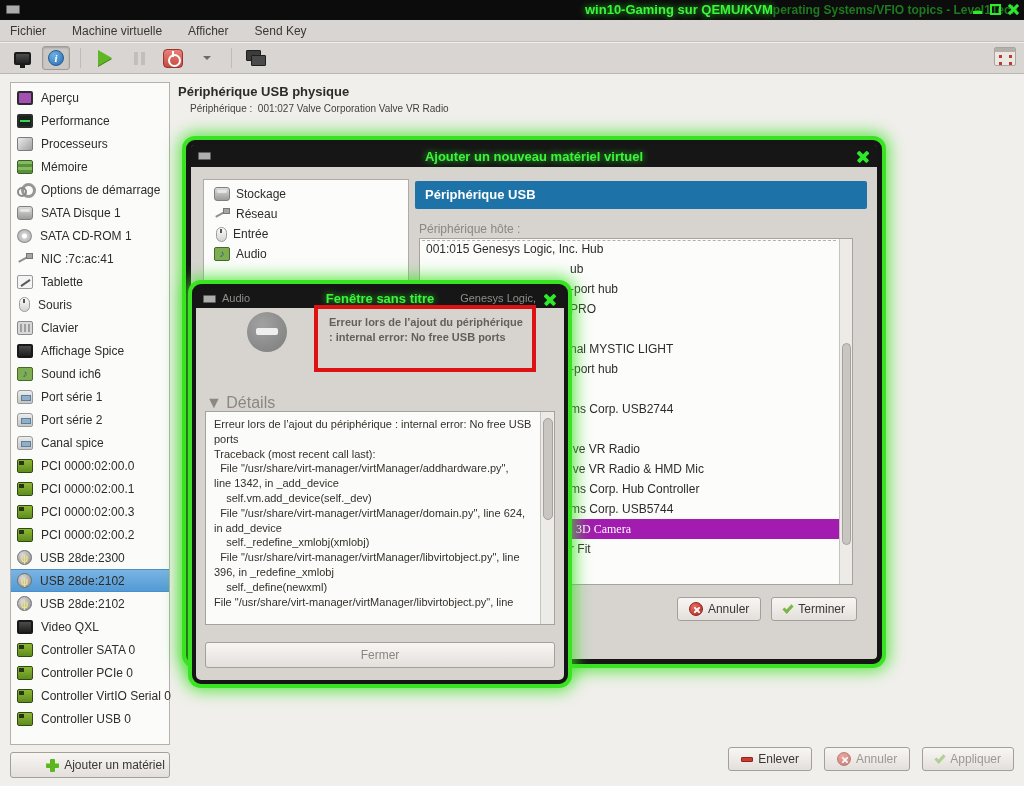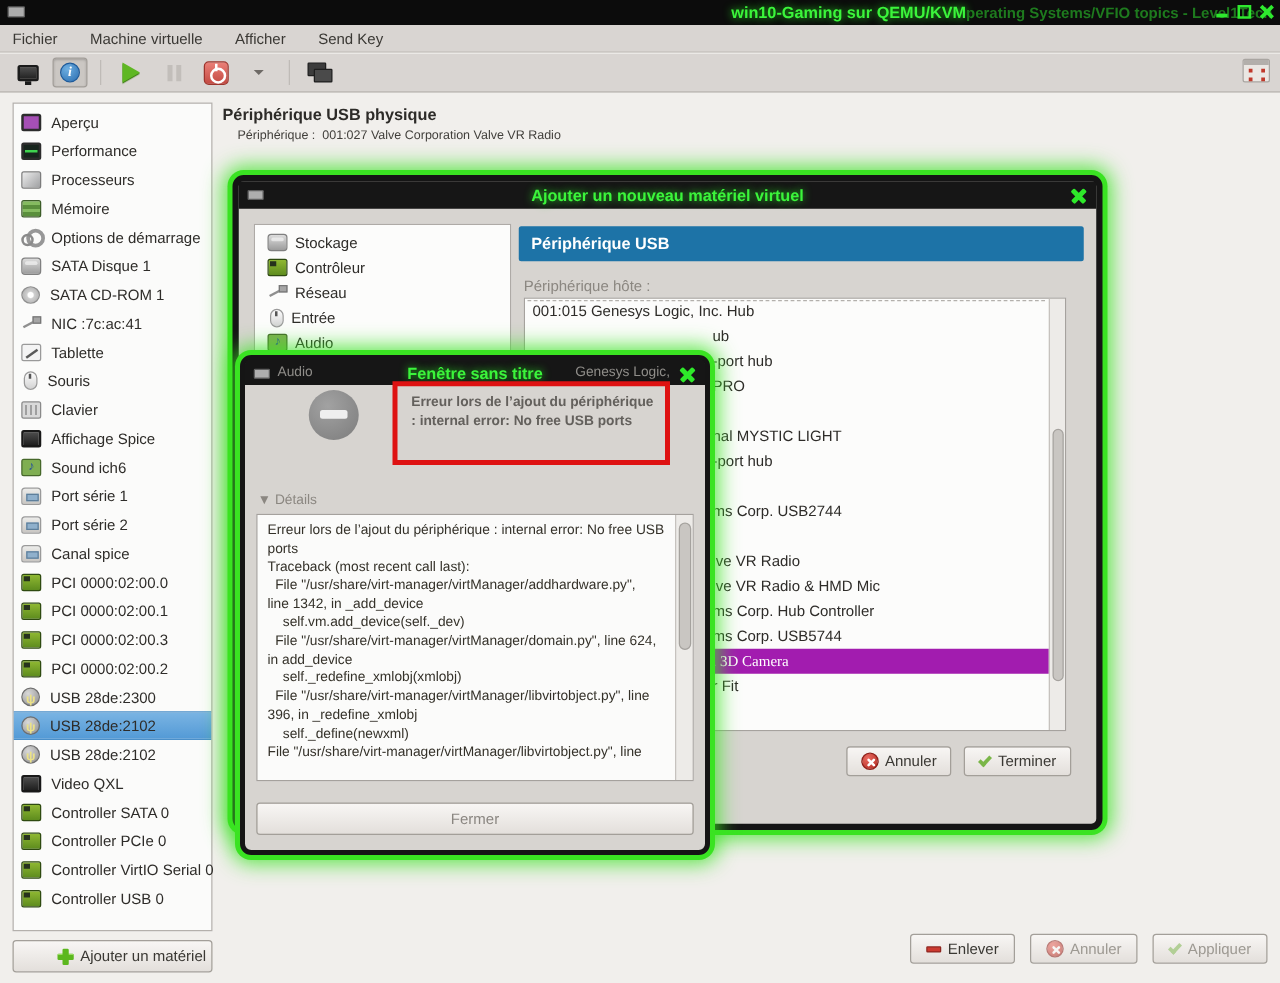--- a/index.html
+++ b/index.html
@@ -134,21 +134,21 @@
 
   
   #errdlg { left:192px; top:284px; width:376px; height:400px; z-index:20; border-width:4px; }
   #errdlg .dlg-titlebar { height:20px; }
   .err-body { position:absolute; left:0; top:20px; right:0; bottom:0; }
   .err-icon { position:absolute; left:51px; top:4px; width:40px; height:40px; border-radius:50%;
     background:radial-gradient(circle at 38% 32%,#a2a2a2,#7c7c7c); }
   .err-icon::after { content:""; position:absolute; left:9px; top:16px; width:22px; height:7px; background:#efefef; border-radius:2px; }
   .err-msg { position:absolute; left:133px; top:7px; width:196px; font-size:11px; font-weight:bold; color:#63605c; line-height:14.5px; }
   .red-box { position:absolute; left:118px; top:-3px; width:222px; height:67px; border:4px solid #de1212; pointer-events:none; z-index:5; }
-  .details-toggle { position:absolute; left:10px; top:86px; font-size:11px; color:#8b8781; cursor:pointer; }
+  .details-toggle { position:absolute; left:10px; top:86px; font-size:16px; color:#8b8781; cursor:pointer; }
   .details-box { position:absolute; left:9px; top:103px; width:350px; height:214px; background:#fbfbfa; border:1px solid #a5a19d; overflow:hidden; padding:5px 20px 0 8px; }
   .dline { font-size:11px; line-height:14.8px; color:#343129; white-space:pre-wrap; }
   .det-scroll { position:absolute; right:0; top:0; bottom:0; width:14px; background:#edebe8; border-left:1px solid #c6c2be; }
   .det-scroll .thumb { position:absolute; left:2px; top:6px; width:10px; height:102px; border-radius:5px; background:#c9c6c2; border:1px solid #a5a29e; }
   .fermer-btn { position:absolute; left:9px; top:334px; width:350px; height:26px; color:#8a8681; }
 </style>
 </head>
 <body>
 
 <div class="titlebar">
@@ -344,24 +344,20 @@
   <div class="dlg-titlebar">
     <span class="dlg-vm-glyph"></span>
     <span class="dlg-title">Ajouter un nouveau matériel virtuel</span>
     <span class="dlg-close"></span>
   </div>
   <div style="position:relative; height:492px;">
     <div class="cat-list">
         <div class="crow">
           <span class="ic ic-disk"></span>
           <span>Stockage</span>
-        </div>
-        <div class="crow">
-          <span class="ic ic-pci"></span>
-          <span>Contrôleur</span>
         </div>
         <div class="crow">
           <span class="ic ic-nic"></span>
           <span>Réseau</span>
         </div>
         <div class="crow">
           <span class="ic ic-mouse"></span>
           <span>Entrée</span>
         </div>
         <div class="crow">

